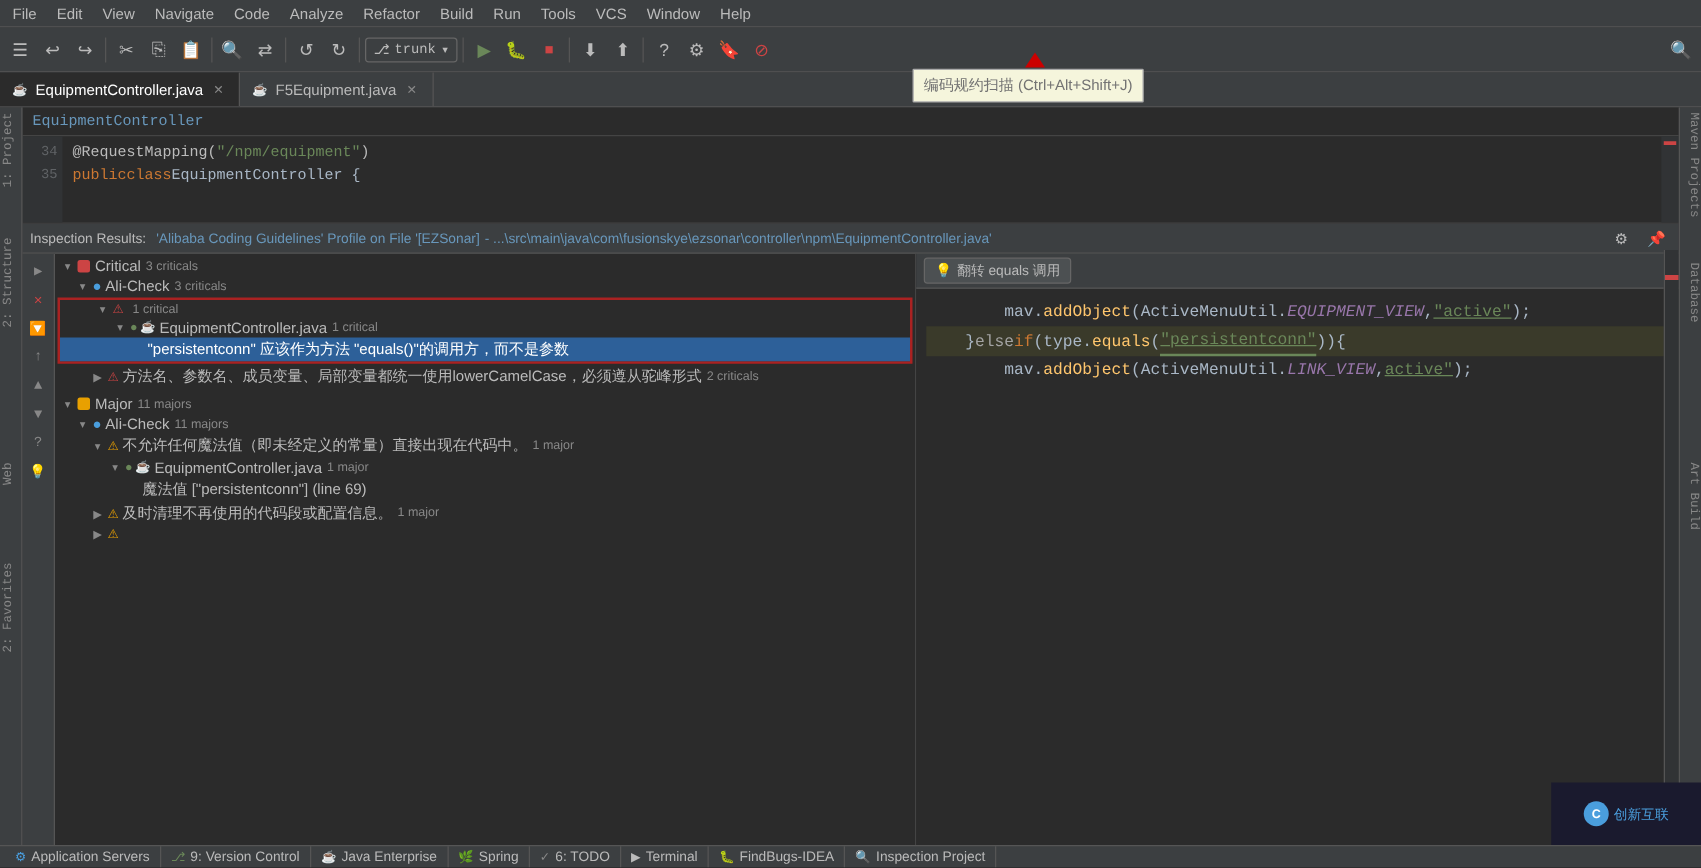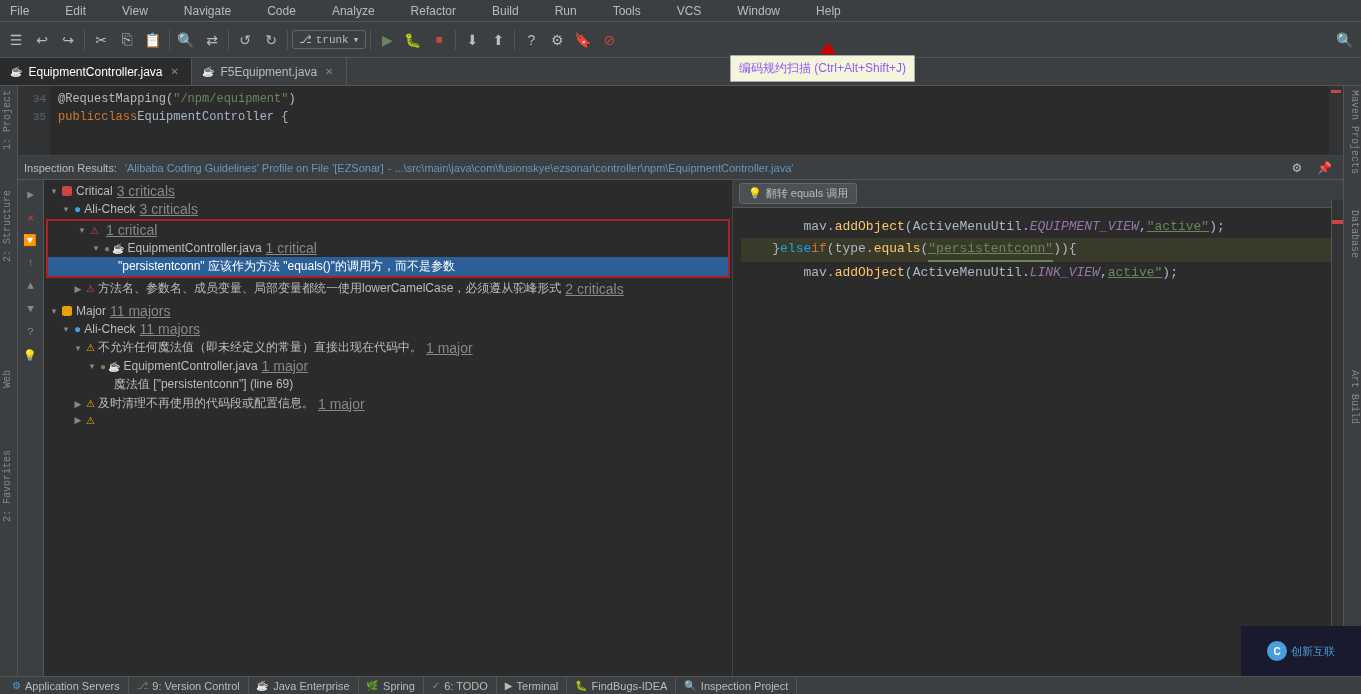--- a/index.html
+++ b/index.html
@@ -18,21 +18,21 @@
     .menu-bar {
       background: #3c3f41;
       height: 22px;
       display: flex;
       align-items: center;
       padding: 0 4px;
       border-bottom: 1px solid #555;
       font-family: Arial, sans-serif;
       font-size: 12px;
       color: #bbb;
-      gap: 24px;
+      gap: 4px;
     }
     .menu-item {
       padding: 2px 6px;
       cursor: pointer;
       color: #bbb;
     }
 
     
     .toolbar {
       background: #3c3f41;
@@ -76,21 +76,21 @@
 
     
     .tooltip-box {
       position: absolute;
       top: 55px;
       left: 730px;
       background: #f5f5dc;
       border: 1px solid #aaa;
       padding: 4px 8px;
       border-radius: 1px;
-      color: #8b5cf6;
+      color: #737373;
       font-family: Arial, sans-serif;
       font-size: 12px;
       z-index: 100;
       white-space: nowrap;
     }
     .arrow-down {
       position: absolute;
       top: 42px;
       left: 820px;
       width: 0;
@@ -268,23 +268,22 @@
       display: inline-flex;
       align-items: center;
       justify-content: center;
       font-size: 9px;
       color: #888;
       margin-right: 2px;
       flex-shrink: 0;
     }
     .count-badge {
       color: #888;
-      font-size: 14px;
+      font-size: 10px;
       margin-left: 4px;
-      text-decoration: underline;
     }
     .java-icon {
       color: #b58900;
       font-size: 10px;
       margin-right: 3px;
     }
     .check-icon {
       color: #6a8759;
       font-size: 10px;
       margin-right: 2px;
@@ -325,28 +324,28 @@
     .code-view {
       flex: 1;
       padding: 8px;
       overflow: auto;
       font-family: 'Courier New', monospace;
       font-size: 13px;
       line-height: 22px;
     }
     .code-line {
       display: flex;
-      align-items: flex-start;
+      align-items: flex-end;
     }
     .code-text { color: #a9b7c6; }
     .code-method { color: #ffc66d; }
     .code-class2 { color: #a9b7c6; }
     .code-const { color: #9876aa; font-style: italic; }
     .code-string2 { color: #6a8759; text-decoration: underline; }
-    .code-kw { color: #0ea5e9; }
+    .code-kw { color: #a3a3a3; }
     .code-kw2 { color: #cc7832; }
     .active-str { color: #6a8759; text-decoration: underline; border-bottom: 2px solid #6a8759; }
 
     
     .status-bar {
       height: 18px;
       background: #3c3f41;
       display: flex;
       align-items: center;
       border-top: 1px solid #555;
@@ -491,20 +490,23 @@
 
   <div style="position:relative; width:18px; background:#3c3f41; border-right:1px solid #555; flex-shrink:0;">
     <div style="position:absolute; top:0; left:0; width:18px; writing-mode:vertical-rl; transform:rotate(180deg); font-size:10px; color:#888; padding:4px 2px; cursor:pointer; white-space:nowrap;">1: Project</div>
     <div style="position:absolute; top:100px; left:0; width:18px; writing-mode:vertical-rl; transform:rotate(180deg); font-size:10px; color:#888; padding:4px 2px; cursor:pointer; white-space:nowrap;">2: Structure</div>
     <div style="position:absolute; top:280px; left:0; width:18px; writing-mode:vertical-rl; transform:rotate(180deg); font-size:10px; color:#888; padding:4px 2px; cursor:pointer; white-space:nowrap;">Web</div>
     <div style="position:absolute; top:360px; left:0; width:18px; writing-mode:vertical-rl; transform:rotate(180deg); font-size:10px; color:#888; padding:4px 2px; cursor:pointer; white-space:nowrap;">2: Favorites</div>
   </div>
 
   <div class="content-area">
 
+    <div class="code-header">
+      <span>EquipmentController</span>
+    </div>
 
     <div class="editor-area">
       <div class="line-numbers">
         <div>34</div>
         <div>35</div>
         <div style="color:transparent;">36</div>
         <div style="color:transparent;">37</div>
       </div>
       <div class="code-content">
         <div class="code-line">

